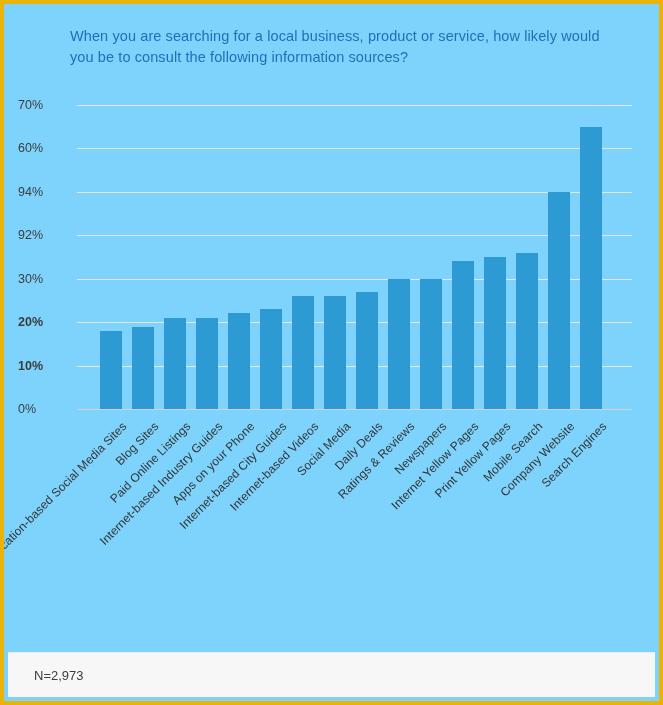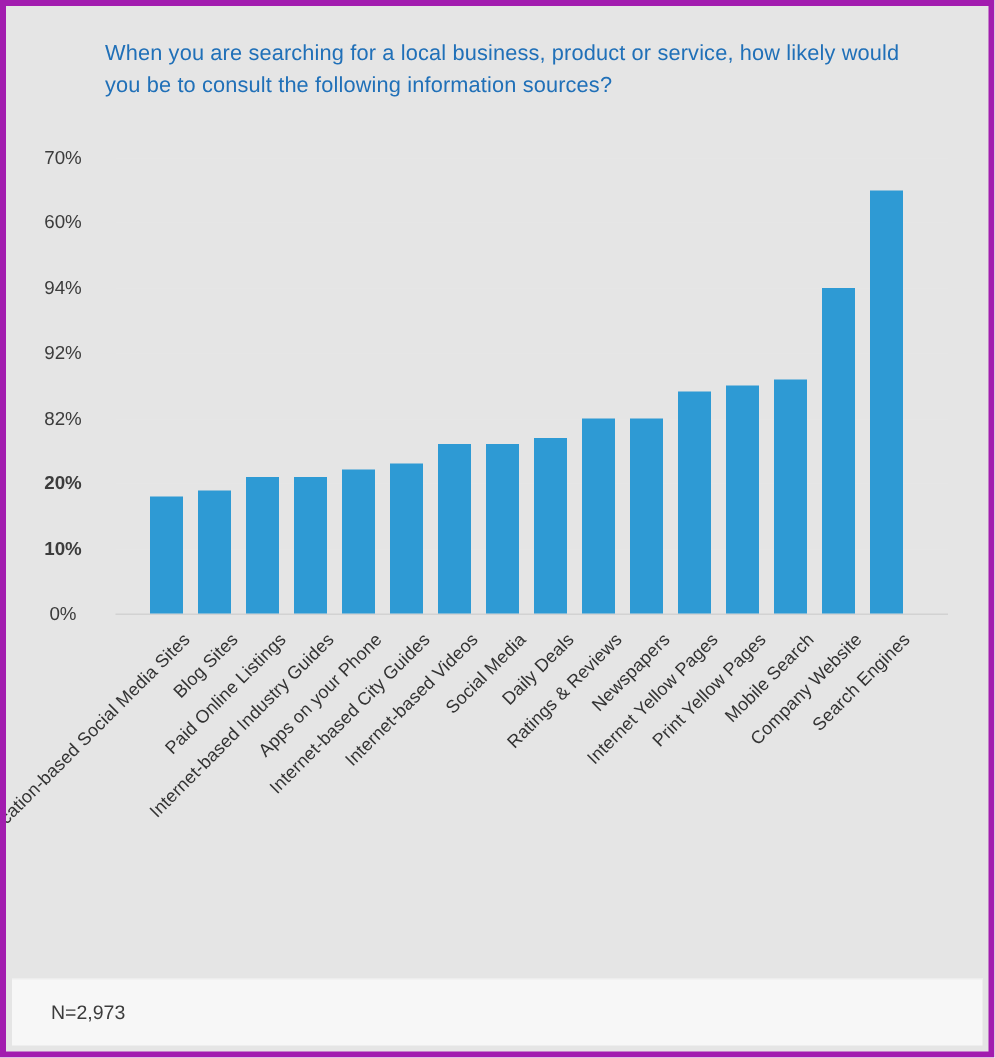--- a/index.html
+++ b/index.html
@@ -10,22 +10,22 @@
   }
   body {
     font-family: "Liberation Sans", sans-serif;
   }
 
   .card {
     position: relative;
     width: 663px;
     height: 705px;
     box-sizing: border-box;
-    border: 4px solid #a21caf;
-    background: #e5e5e5;
+    border: 4px solid #eab308;
+    background: #7dd3fc;
     overflow: hidden;
   }
 
   
   .title {
     position: absolute;
     left: 66px;
     top: 22px;
     width: 530px;
     font-size: 14.5px;
@@ -61,21 +61,21 @@
     background: #E6E6E6;
   }
   .gridline.axis-base {
     background: #D2D2D2;
   }
 
   .ytick {
     position: absolute;
     right: 0;
     width: 48px;
-    text-align: center;
+    text-align: left;
     font-size: 12.5px;
     color: #3C3C3C;
     transform: translateY(-50%);
     white-space: nowrap;
   }
   .ylabels {
     position: absolute;
     left: 14px;
     top: 101px;
     width: 48px;
@@ -159,21 +159,21 @@
 <div class="card">
 
   <div class="title">When you are searching for a local business, product or service, how likely would you be to consult the following information sources?</div>
 
   <div class="chart">
 
     <div class="ylabels">
         <div class="ytick" style="top: 304px;">0%</div>
         <div class="ytick" style="top: 260.571px; font-weight: bold;">10%</div>
         <div class="ytick" style="top: 217.143px; font-weight: bold;">20%</div>
-        <div class="ytick" style="top: 173.714px;">82%</div>
+        <div class="ytick" style="top: 173.714px;">30%</div>
         <div class="ytick" style="top: 130.286px;">92%</div>
         <div class="ytick" style="top: 86.8571px;">94%</div>
         <div class="ytick" style="top: 43.4286px;">60%</div>
         <div class="ytick" style="top: 0px;">70%</div>
       </div>
 
     <div class="plot">
         <div class="gridline" style="top: 0px;"></div>
         <div class="gridline" style="top: 43.4286px;"></div>
         <div class="gridline" style="top: 86.8571px;"></div>

